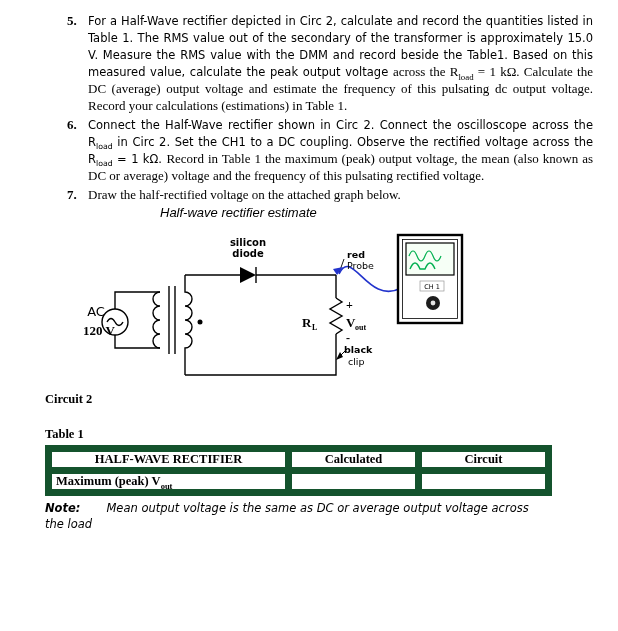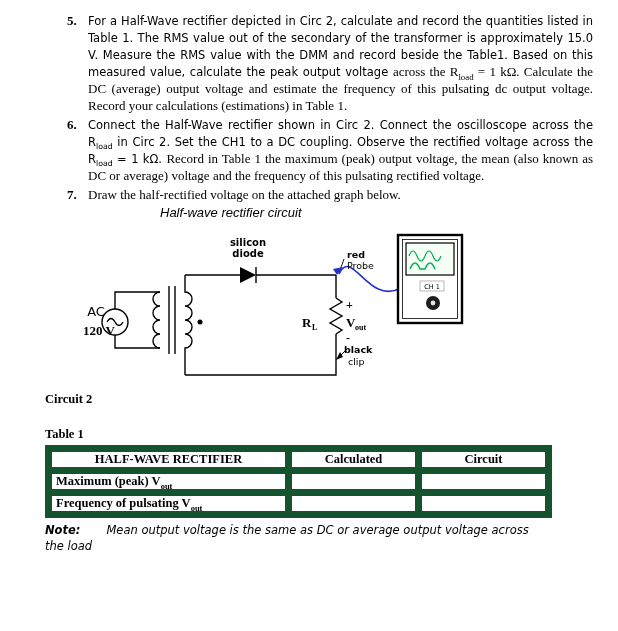--- a/index.html
+++ b/index.html
@@ -40,21 +40,21 @@
     <span class="num">5.</span><span class="sans">For a Half-Wave rectifier depicted in Circ 2, calculate and record the quantities listed in Table 1. The RMS value out of the secondary of the transformer is approximately 15.0 V. Measure the RMS value with the DMM and record beside the Table1. Based on this measured value, calculate the peak output voltage </span><span class="serif">across the R<sub>load</sub> = 1 kΩ. Calculate the DC (average) output voltage and estimate the frequency of this pulsating dc output voltage. Record your calculations (estimations) in Table 1.</span>
   </div>
   <div class="li">
     <span class="num">6.</span><span class="sans">Connect the Half-Wave rectifier shown in Circ 2. Connect the oscilloscope across the R<sub>load</sub> in Circ 2. Set the CH1 to a DC coupling. Observe the rectified voltage across the R<sub>load</sub> = 1 kΩ. </span><span class="serif">Record in Table 1 the maximum (peak) output voltage, the mean (also known as DC or average) voltage and the frequency of this pulsating rectified voltage.</span>
   </div>
   <div class="li">
     <span class="num">7.</span><span class="sans"></span><span class="serif">Draw the half-rectified voltage on the attached graph below.</span>
   </div>
 </div>
 
-<div class="circuit-title">Half-wave rectifier circuit</div>
+<div class="circuit-title">Half-wave rectifier estimate</div>
 
 <div>
 <svg width="618" height="152" viewBox="0 0 618 152">
 
   <g stroke="#000" stroke-width="1.4" fill="none">
     <circle cx="115" cy="94" r="13"></circle>
     <path d="M107,94 q4,-7 8,0 q4,7 8,0"></path>
     <path d="M115,81 V64 H160"></path>
     <path d="M115,107 V120 H160"></path>
     <path d="M160,64 a7,7 0 0 0 0,14 a7,7 0 0 0 0,14 a7,7 0 0 0 0,14 a7,7 0 0 0 0,14"></path>
@@ -120,23 +120,18 @@
       <tr>
     <th>HALF-WAVE RECTIFIER</th>
     <th>Calculated</th>
     <th>Circuit</th>
   </tr>
   <tr>
     <td class="lab">Maximum (peak) V<sub>out</sub></td>
     <td></td>
     <td></td>
   </tr>
-  <tr>
-    <td class="lab">Frequency of pulsating V<sub>out</sub></td>
-    <td></td>
-    <td></td>
-  </tr>
 </tbody>
   </table>
 
 <div class="notes">
   <p><span class="nlabel">Note:</span><span class="tab1"></span><span>Mean output voltage is the same as DC or average output voltage across the load</span></p>
 </div>
 
 </body></html>

